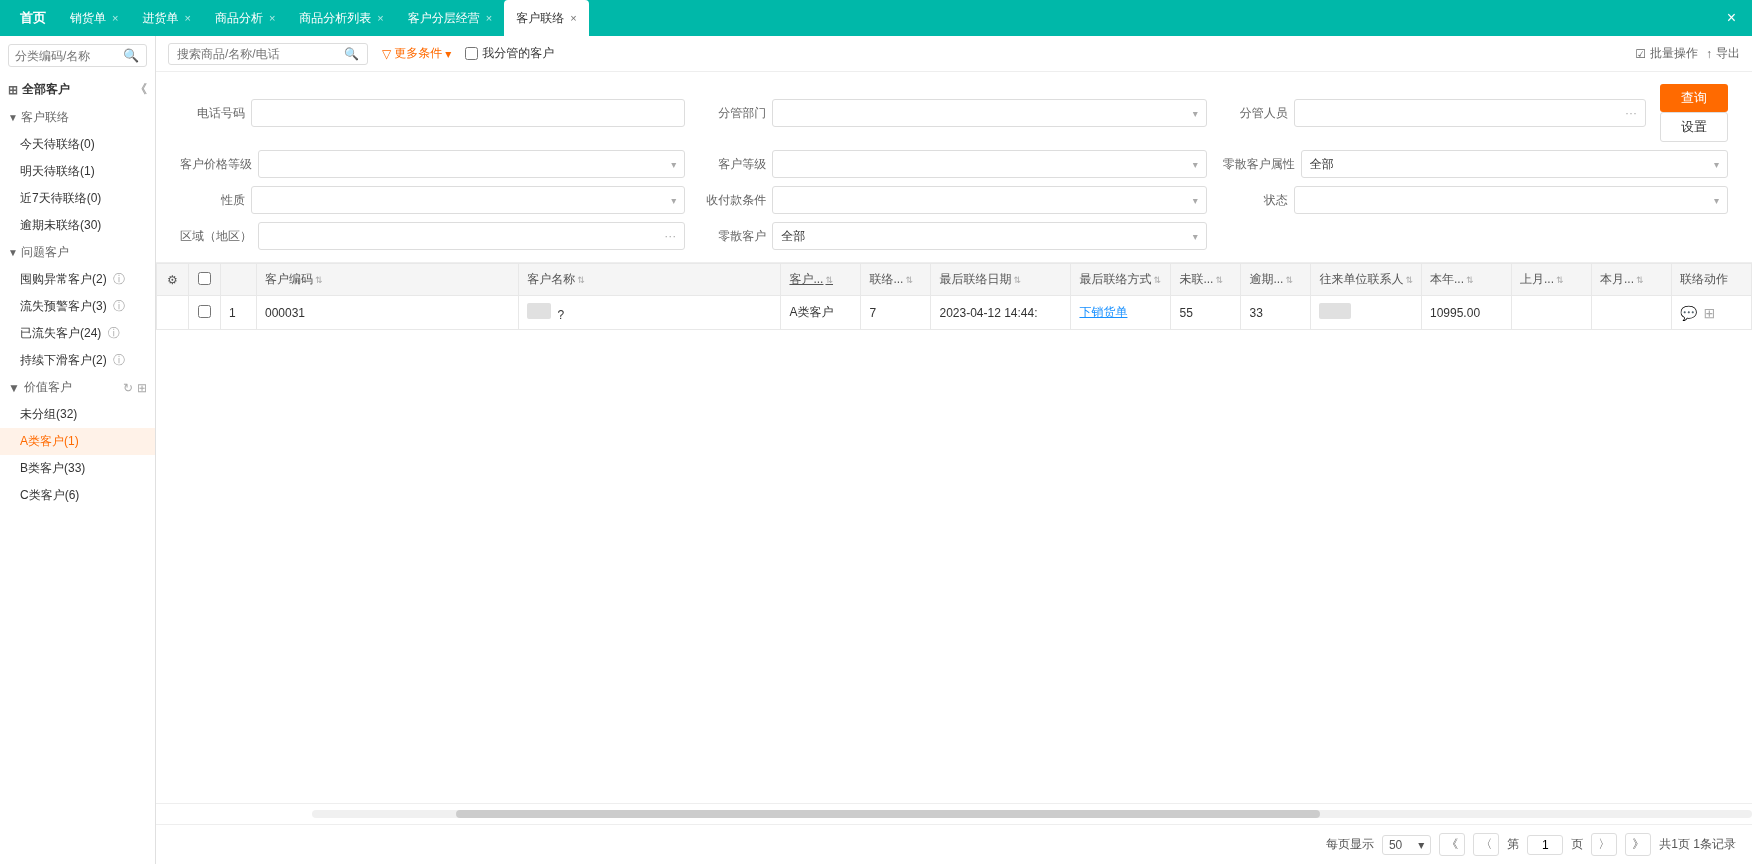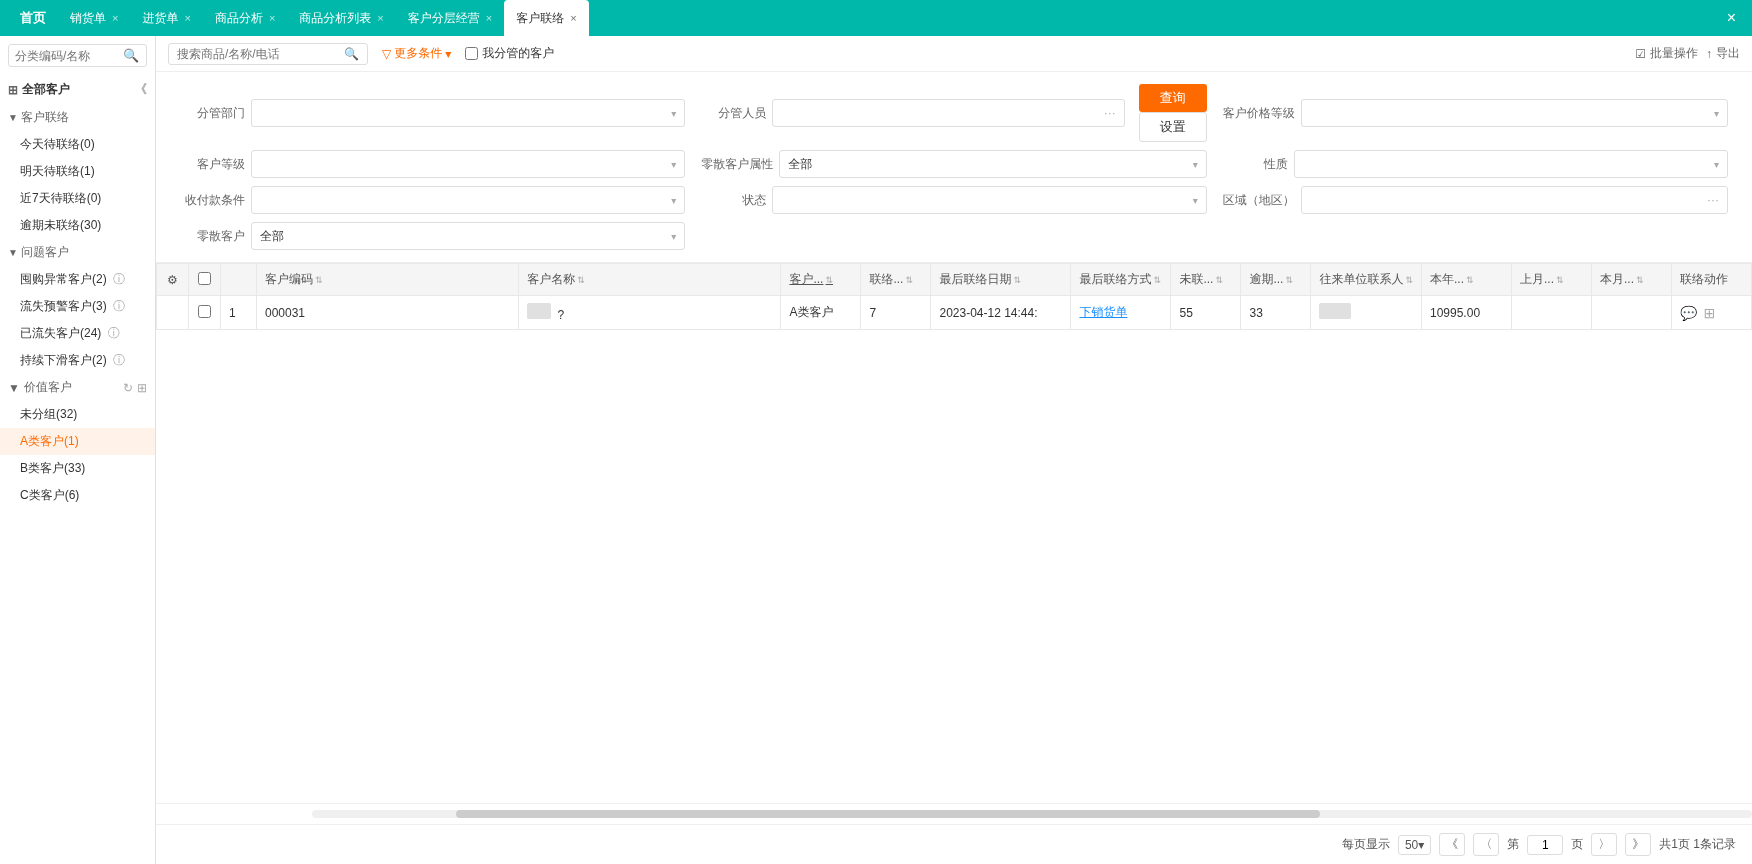--- a/index.html
+++ b/index.html
@@ -105,21 +105,21 @@
     .action-icon { color: #aaa; cursor: pointer; font-size: 14px; }
 
     
     .pagination {
       display: flex; align-items: center; justify-content: flex-end;
       padding: 8px 16px; background: #fff; border-top: 1px solid #eee;
       gap: 8px; color: #555;
     }
     .page-size-select {
       border: 1px solid #ddd; border-radius: 3px; padding: 2px 6px;
-      display: flex; align-items: center; gap: 0; cursor: pointer;
+      display: flex; align-items: center; gap: 16px; cursor: pointer;
     }
     .page-btn {
       border: 1px solid #ddd; border-radius: 3px; padding: 2px 6px;
       cursor: pointer; background: #fff; color: #555;
     }
     .page-input {
       border: 1px solid #ddd; border-radius: 3px; padding: 2px 4px;
       width: 36px; text-align: center;
     }
 
@@ -266,20 +266,24 @@
       </div>
       <div class="export-btn">
         <span>↑</span>
         <span>导出</span>
       </div>
     </div>
 
     <div class="adv-filter-wrapper">
       <div style="display:grid; grid-template-columns: 1fr 1fr 1fr; gap: 0;">
 
+        <div class="filter-cell">
+          <span class="label">电话号码</span>
+          <div class="filter-select" style="border:1px solid #ddd; border-radius:3px; height:28px; flex:1;"></div>
+        </div>
         <div class="filter-cell">
           <span class="label">分管部门</span>
           <div class="filter-select">
             <span></span>
             <span class="caret">▾</span>
           </div>
         </div>
         <div class="filter-cell" style="display:flex; align-items:center; gap:6px; padding:4px 8px;">
           <span class="label">分管人员</span>
           <div class="filter-select" style="flex:1;">

